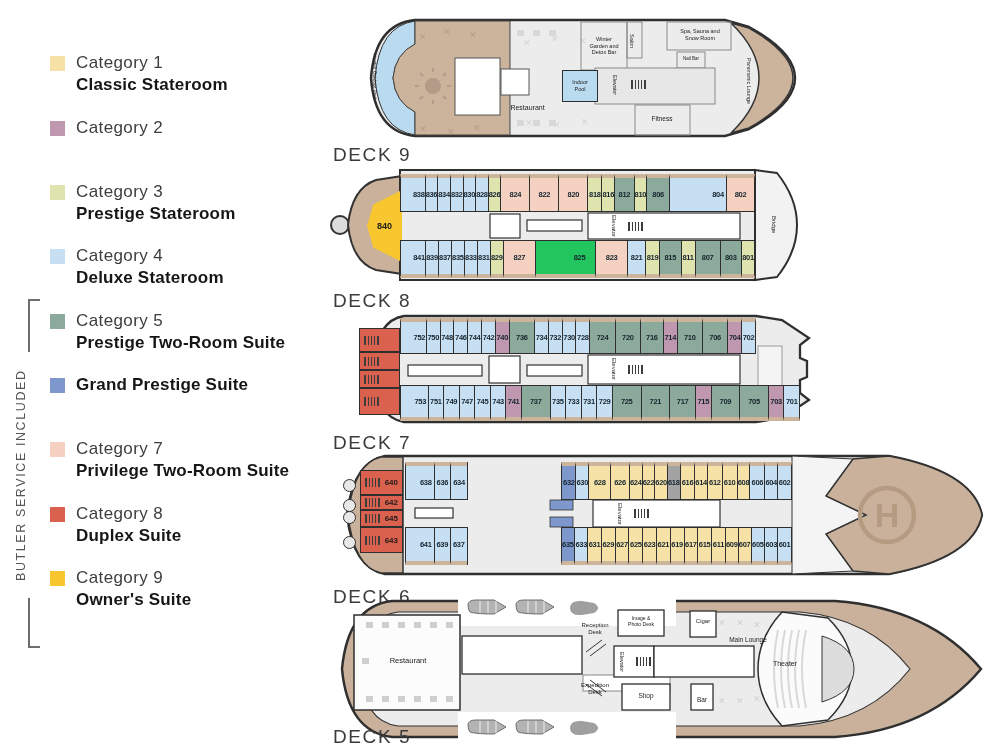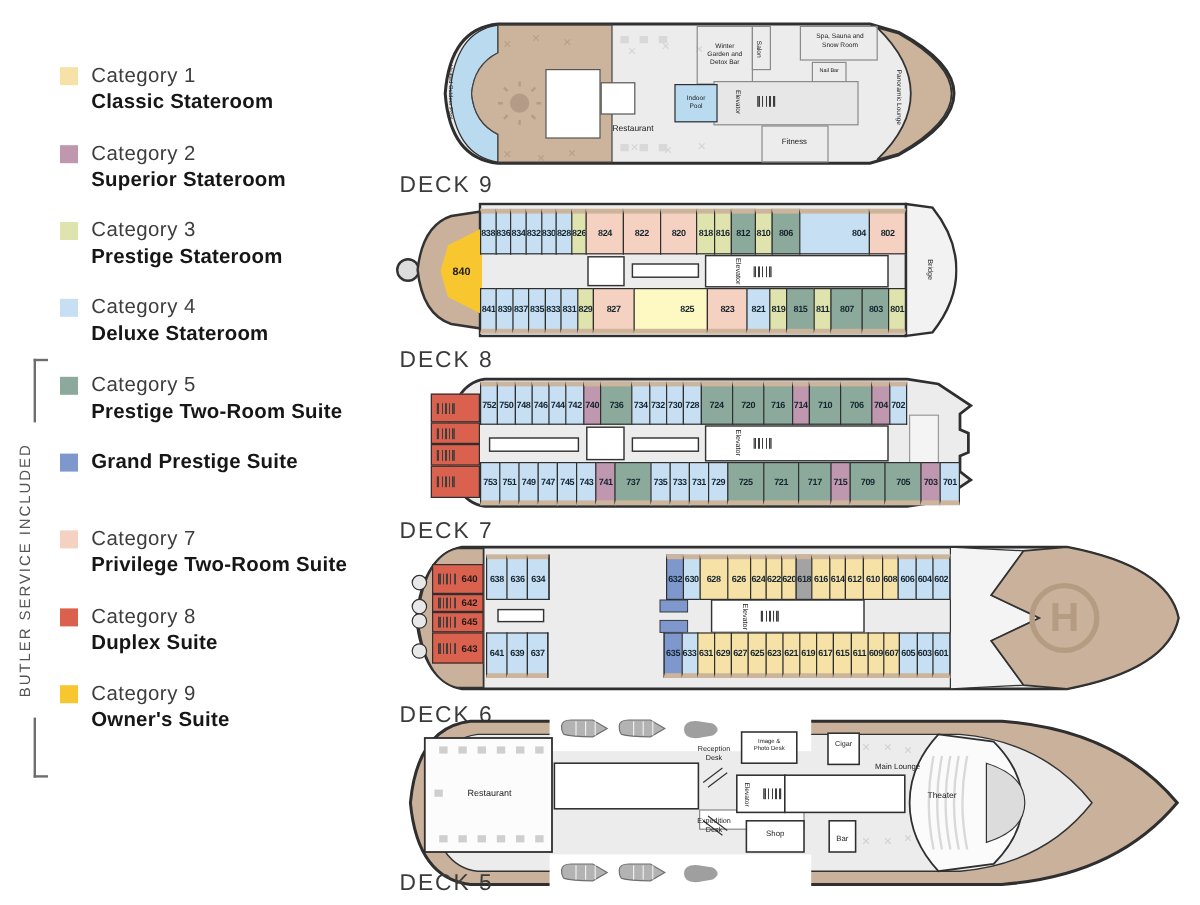--- a/index.html
+++ b/index.html
@@ -15,21 +15,21 @@
           align-items:center;justify-content:center;writing-mode:vertical-rl;
           transform:rotate(180deg);font-size:12.5px;letter-spacing:1.6px;color:#555;}
   
   .deck{position:absolute;}
   .deck svg{position:absolute;left:0;top:0;}
   .deck-label{position:absolute;font-size:19px;font-weight:500;letter-spacing:1.6px;color:#3b3b3b;}
   .cabin-row{position:absolute;display:flex;align-items:stretch;}
   .cabin{flex-basis:0;border:1px solid #2f2f2f;margin-left:-1px;display:flex;align-items:center;
          justify-content:center;font-size:7.5px;font-weight:700;color:#15242e;
          white-space:nowrap;overflow:visible;letter-spacing:-.3px;}
-  .cabin:first-child{margin-left:0;}
+  .cabin:first-child{margin-left:0;padding-left:12px;}
   .row-top .cabin{border-top:4px solid #cdb59c;}
   .row-bottom .cabin{border-bottom:4px solid #cdb59c;}
   .cabin.gap{background:transparent !important;border-top:none;border-bottom:none;
              border-left:1px solid #2f2f2f;border-right:1px solid #2f2f2f;}
   .lbl{position:absolute;font-size:6px;color:#222;text-align:center;white-space:pre-line;line-height:1.2;}
   .vt{writing-mode:vertical-rl;text-orientation:mixed;display:flex;align-items:center;justify-content:center;}
   .stairs{position:absolute;width:13px;height:9px;
           background:repeating-linear-gradient(90deg,#3d3d3d 0 1.2px,transparent 1.2px 3px);
           border-left:1px solid #3d3d3d;border-right:1px solid #3d3d3d;}
   .stairs.inline{position:static;flex:0 0 auto;}
@@ -55,21 +55,20 @@
       <span class="swatch" style="background: rgb(246, 226, 166);"></span>
       <div>
           <div class="lg-cat">Category 1</div>
            <div class="lg-name">Classic Stateroom</div>
         </div>
     </div>
     <div class="lg-item" style="top:117px">
       <span class="swatch" style="background: rgb(191, 151, 175);"></span>
       <div>
           <div class="lg-cat">Category 2</div>
-           <div class="lg-name">Superior Stateroom</div>
         </div>
     </div>
     <div class="lg-item" style="top:181px">
       <span class="swatch" style="background: rgb(223, 227, 174);"></span>
       <div>
           <div class="lg-cat">Category 3</div>
            <div class="lg-name">Prestige Stateroom</div>
         </div>
     </div>
     <div class="lg-item" style="top:245px">
@@ -222,21 +221,21 @@
       </div>
     <div class="cabin-row row-bottom" style="left:70px;top:78px;width:355px;height:38px">
         <div class="cabin" style="flex-grow: 10; background: rgb(199, 223, 242);">841</div>
         <div class="cabin" style="flex-grow: 10; background: rgb(199, 223, 242);">839</div>
         <div class="cabin" style="flex-grow: 10; background: rgb(199, 223, 242);">837</div>
         <div class="cabin" style="flex-grow: 10; background: rgb(199, 223, 242);">835</div>
         <div class="cabin" style="flex-grow: 10; background: rgb(199, 223, 242);">833</div>
         <div class="cabin" style="flex-grow: 10; background: rgb(199, 223, 242);">831</div>
         <div class="cabin" style="flex-grow: 10; background: rgb(223, 227, 174);">829</div>
         <div class="cabin" style="flex-grow: 26; background: rgb(244, 209, 192);">827</div>
-        <div class="cabin" style="flex-grow: 26; background: #fef9c3; padding-left: 28px;">825</div>
+        <div class="cabin" style="flex-grow: 26; background: #22c55e; padding-left: 28px;">825</div>
         <div class="cabin" style="flex-grow: 26; background: rgb(244, 209, 192);">823</div>
         <div class="cabin" style="flex-grow: 14; background: rgb(199, 223, 242);">821</div>
         <div class="cabin" style="flex-grow: 11; background: rgb(223, 227, 174);">819</div>
         <div class="cabin" style="flex-grow: 17; background: rgb(140, 170, 155);">815</div>
         <div class="cabin" style="flex-grow: 11; background: rgb(223, 227, 174);">811</div>
         <div class="cabin" style="flex-grow: 20; background: rgb(140, 170, 155);">807</div>
         <div class="cabin" style="flex-grow: 17; background: rgb(140, 170, 155);">803</div>
         <div class="cabin" style="flex-grow: 10; background: rgb(223, 227, 174);">801</div>
       </div>
     <div class="lbl vt" style="left:280px;top:53px;height:22px;font-size:6px">Elevator</div>

